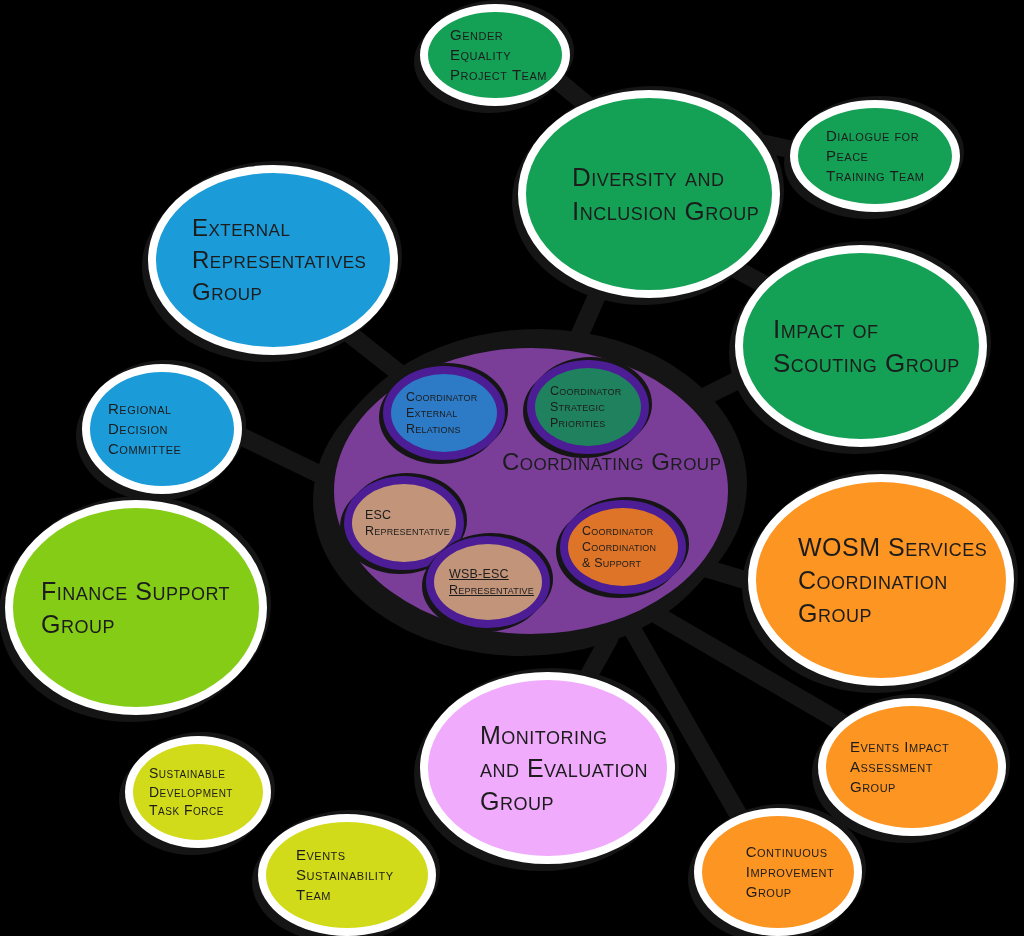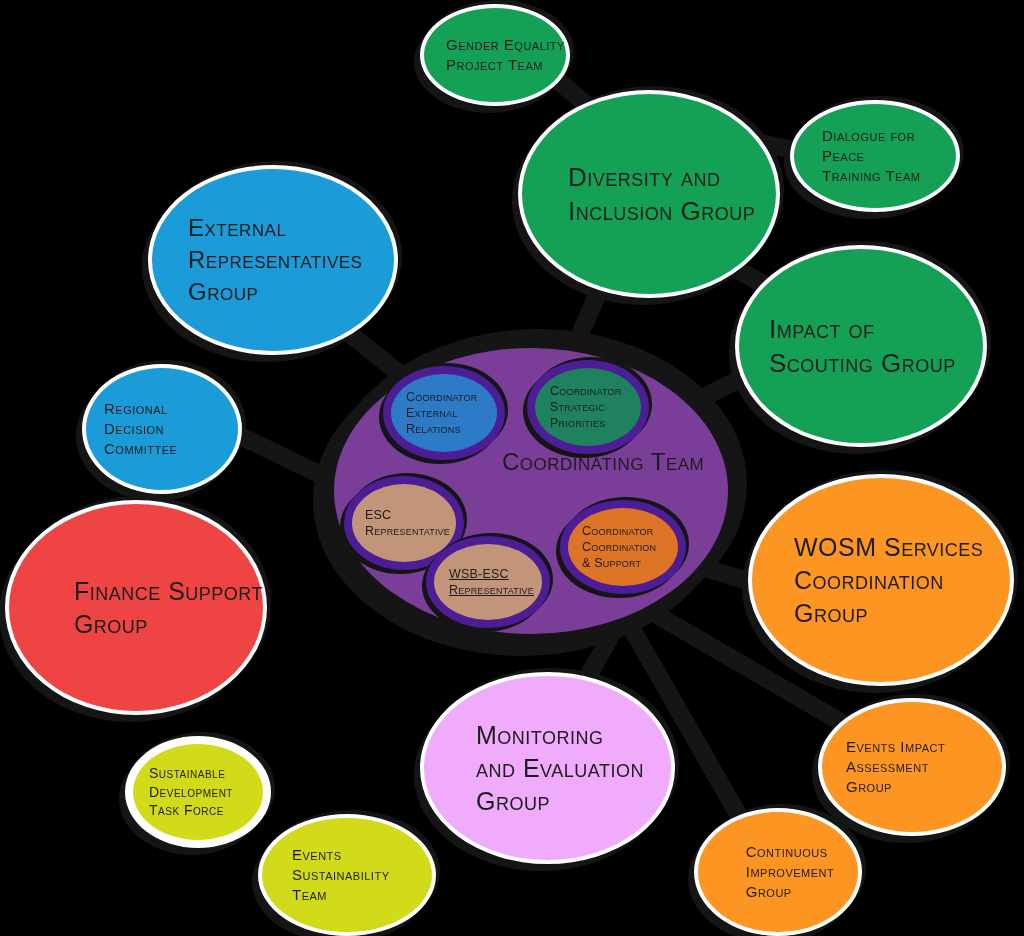--- a/index.html
+++ b/index.html
@@ -5,21 +5,21 @@
   html,body{margin:0;padding:0;width:1024px;height:936px;overflow:hidden;background:#000;}
   #canvas{position:relative;width:1024px;height:936px;background:#000;
           font-family:"Liberation Sans",sans-serif;color:#1c1c1c;}
 
   
   .line{position:absolute;height:18px;background:#151515;border-radius:10px;
         transform-origin:0 50%;}
 
   
   .bubble{position:absolute;box-sizing:border-box;border-radius:50%;
-          border:4px solid #ffffff;display:flex;align-items:center;
+          border:8px solid #ffffff;display:flex;align-items:center;
           box-shadow:-6px 7px 0 0 #151515,4px -4px 0 0 #151515;}
   .lbl{display:block;white-space:pre-line;font-variant:small-caps;
        line-height:1.32;letter-spacing:.5px;}
 
   
   .b-gender       {left:420px;top:4px;  width:150px;height:102px;font-size:15px;padding-left:22px;}
   .b-diversity    {left:518px;top:90px; width:262px;height:208px;font-size:26px;padding-left:46px;}
   .b-dialogue     {left:790px;top:100px;width:170px;height:112px;font-size:15px;padding-left:28px;}
   .b-impact       {left:735px;top:245px;width:252px;height:202px;font-size:26px;padding-left:30px;}
   .b-extreps      {left:148px;top:165px;width:250px;height:190px;font-size:24px;padding-left:36px;}
@@ -104,21 +104,21 @@
 Representatives
 Group</span>
   </div>
 
   <div class="bubble b-regional" style="background-color: rgb(27, 155, 216);">
     <span class="lbl">Regional
 Decision
 Committee</span>
   </div>
 
-  <div class="bubble b-finance" style="background-color: #ef4444; justify-content: flex-end;">
+  <div class="bubble b-finance" style="background-color: #84cc16;">
     <span class="lbl">Finance Support
 Group</span>
   </div>
 
   <div class="bubble b-susdev" style="background-color: rgb(210, 219, 25);">
     <span class="lbl">Sustainable
 Development
 Task Force</span>
   </div>
 
@@ -147,21 +147,21 @@
   </div>
 
   <div class="bubble b-continuous" style="background-color: rgb(253, 149, 34); justify-content: center;">
     <span class="lbl">Continuous
 Improvement
 Group</span>
   </div>
 
   <div class="center-wrap">
     <div class="center-ellipse" style="background-color: rgb(122, 62, 153);"></div>
-    <span class="center-lbl">Coordinating Team</span>
+    <span class="center-lbl">Coordinating Group</span>
 
     <div class="member m0" style="background-color: rgb(45, 122, 198);">
       <span class="lbl">Coordinator
 External
 Relations</span>
     </div>
     <div class="member m1" style="background-color: rgb(32, 129, 95);">
       <span class="lbl">Coordinator
 Strategic
 Priorities</span>

